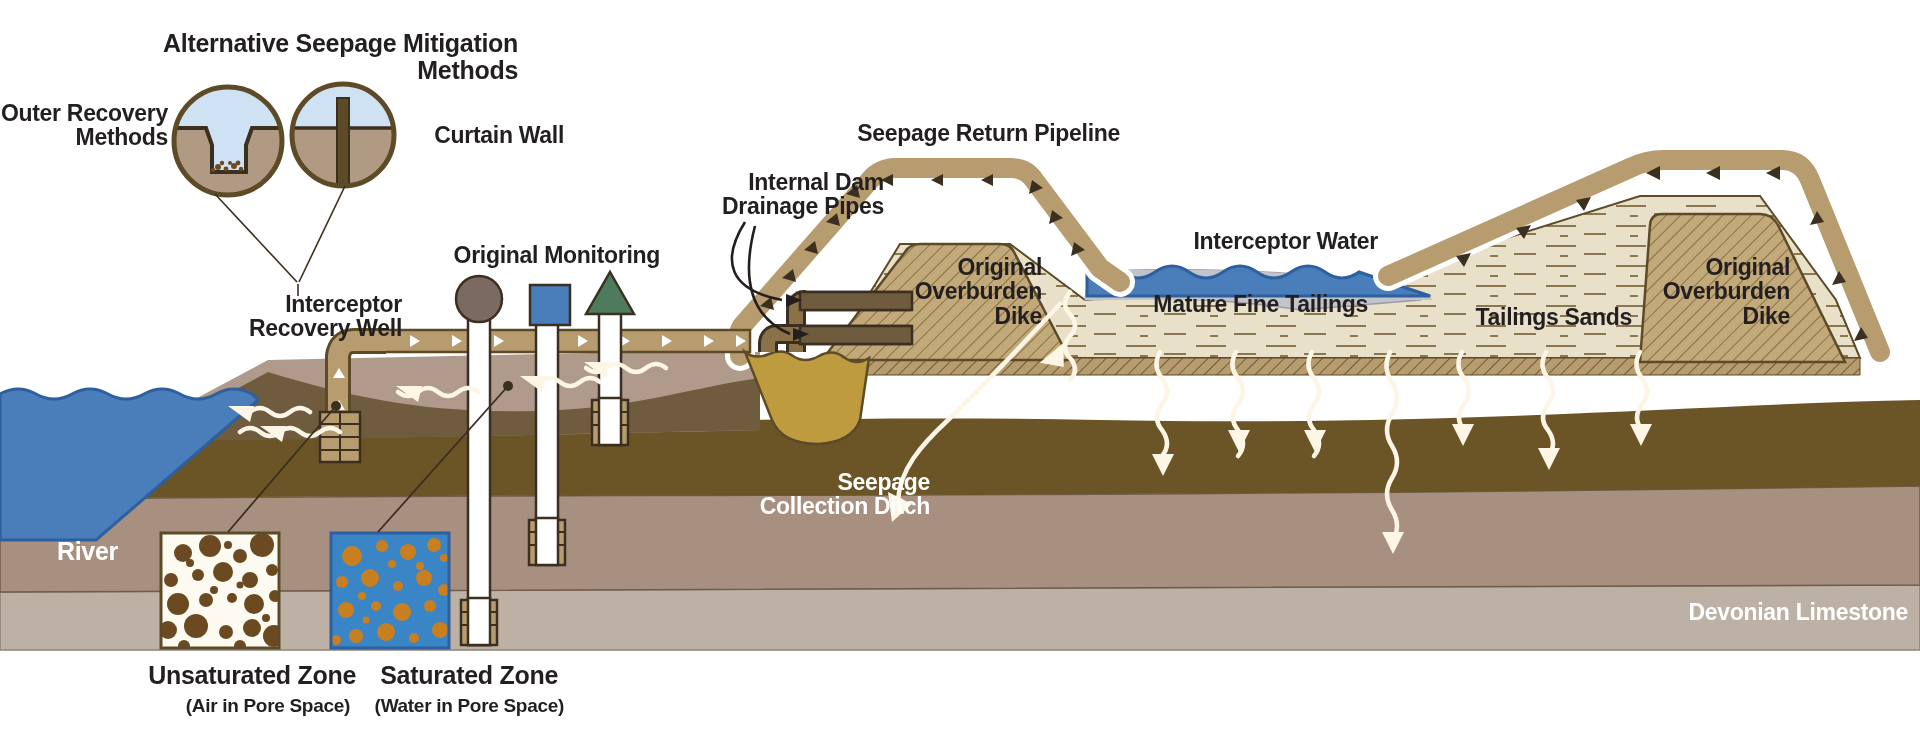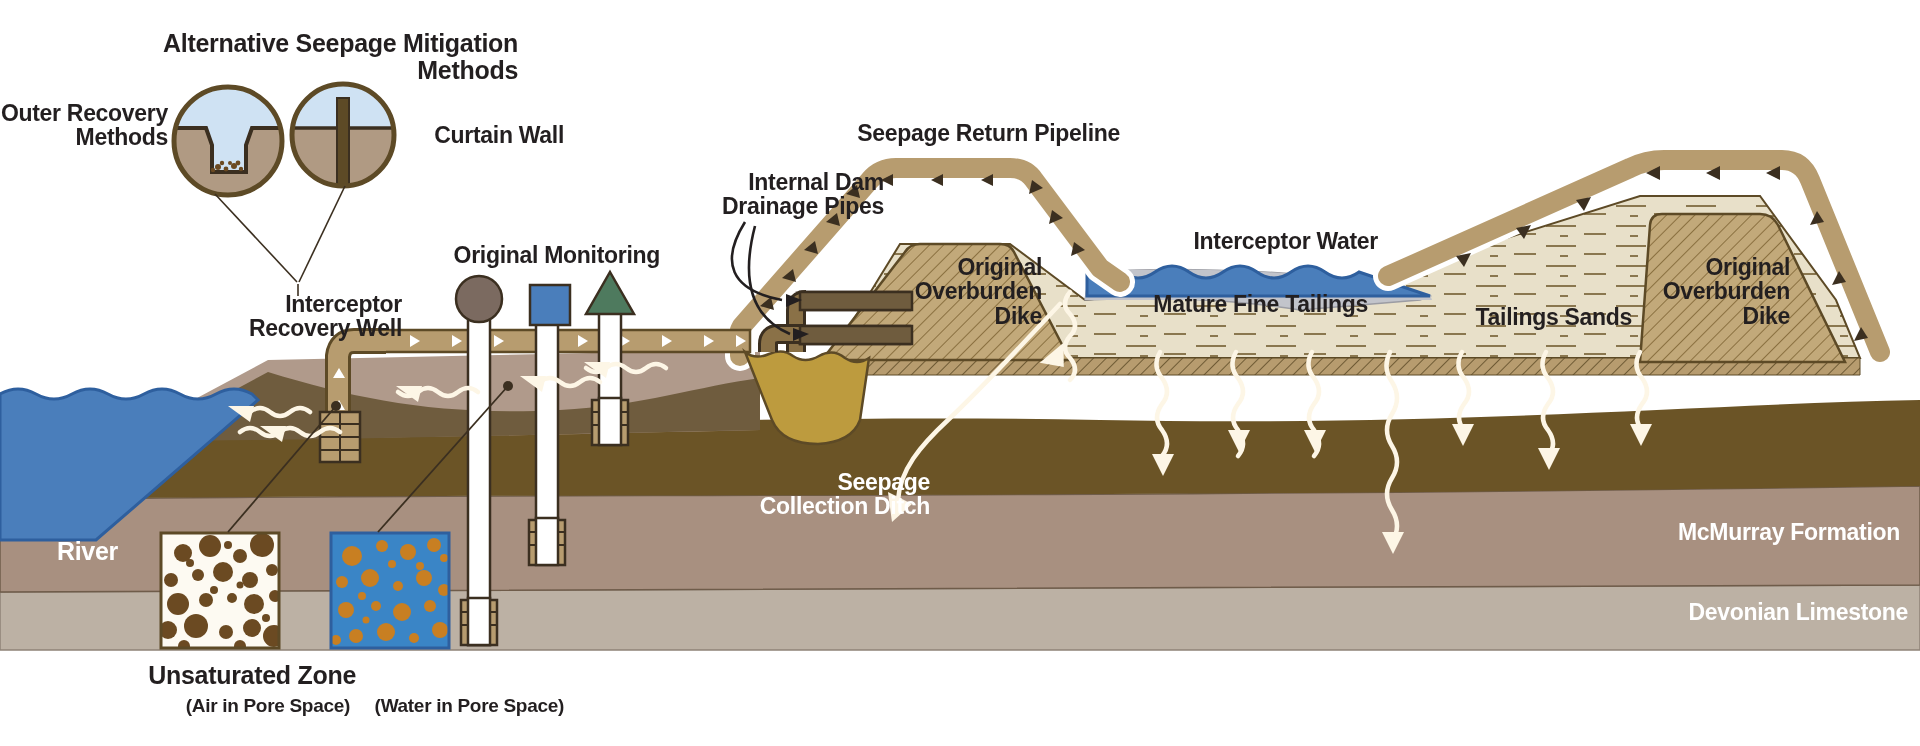--- a/index.html
+++ b/index.html
@@ -428,22 +428,22 @@
 <div class="lbl" style="left:1638px; top:255px; width:152px; font-size:23px;">Original
 Overburden
 Dike</div>
 
 <div class="lbl white" style="left:700px; top:442px; width:230px; font-size:23px;margin-top:28px;">Seepage
 Collection Ditch</div>
 
 <div class="lbl white" style="left:18px; top:538px; width:100px; font-size:25px;">River</div>
 
 
-<div class="lbl white" style="left:1620px; top:520px; width:280px; font-size:23px;">McMurray Formation</div>
 
 <div class="lbl white" style="left:1640px; top:600px; width:268px; font-size:23px;">Devonian Limestone</div>
 
 <div class="lbl" style="left:86px; top:662px; width:270px; font-size:25px;">Unsaturated Zone</div>
 <div class="lbl" style="left:92px; top:696px; width:258px; font-size:19px;">(Air in Pore Space)</div>
 
+<div class="lbl" style="left:298px; top:662px; width:260px; font-size:25px;">Saturated Zone</div>
 <div class="lbl" style="left:292px; top:696px; width:272px; font-size:19px;">(Water in Pore Space)</div>
 
 </div>
 
 </body></html>

